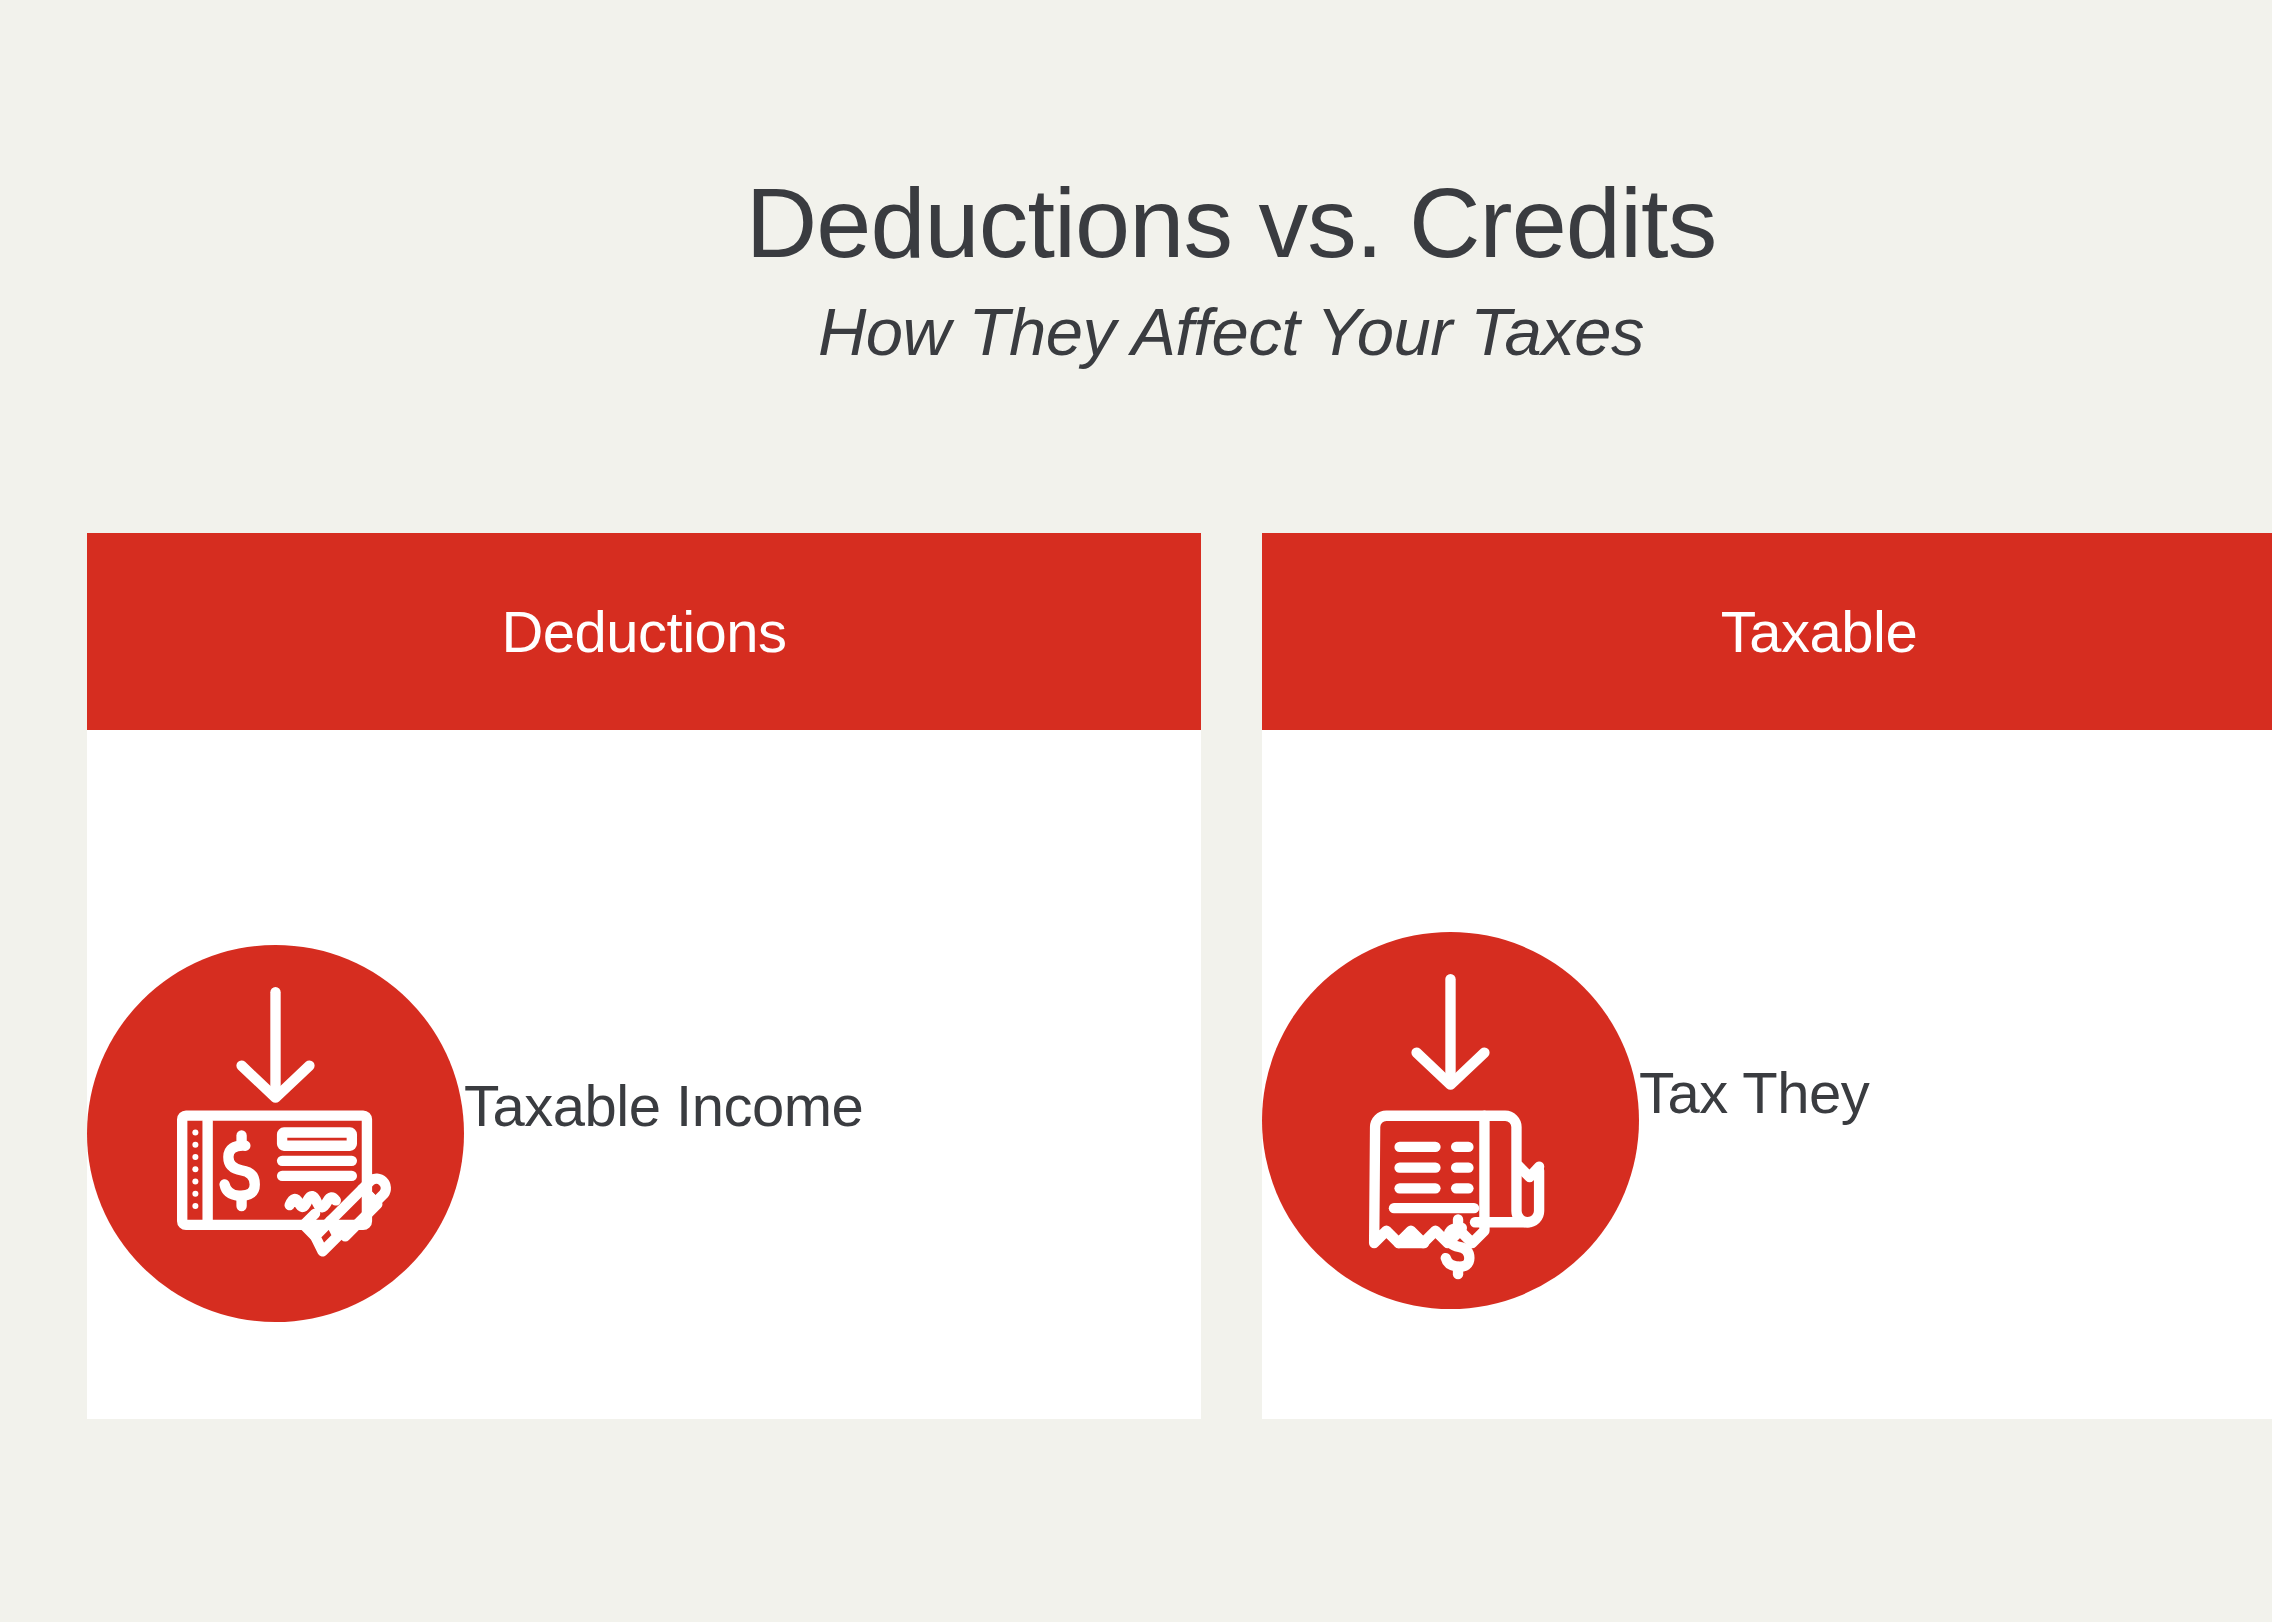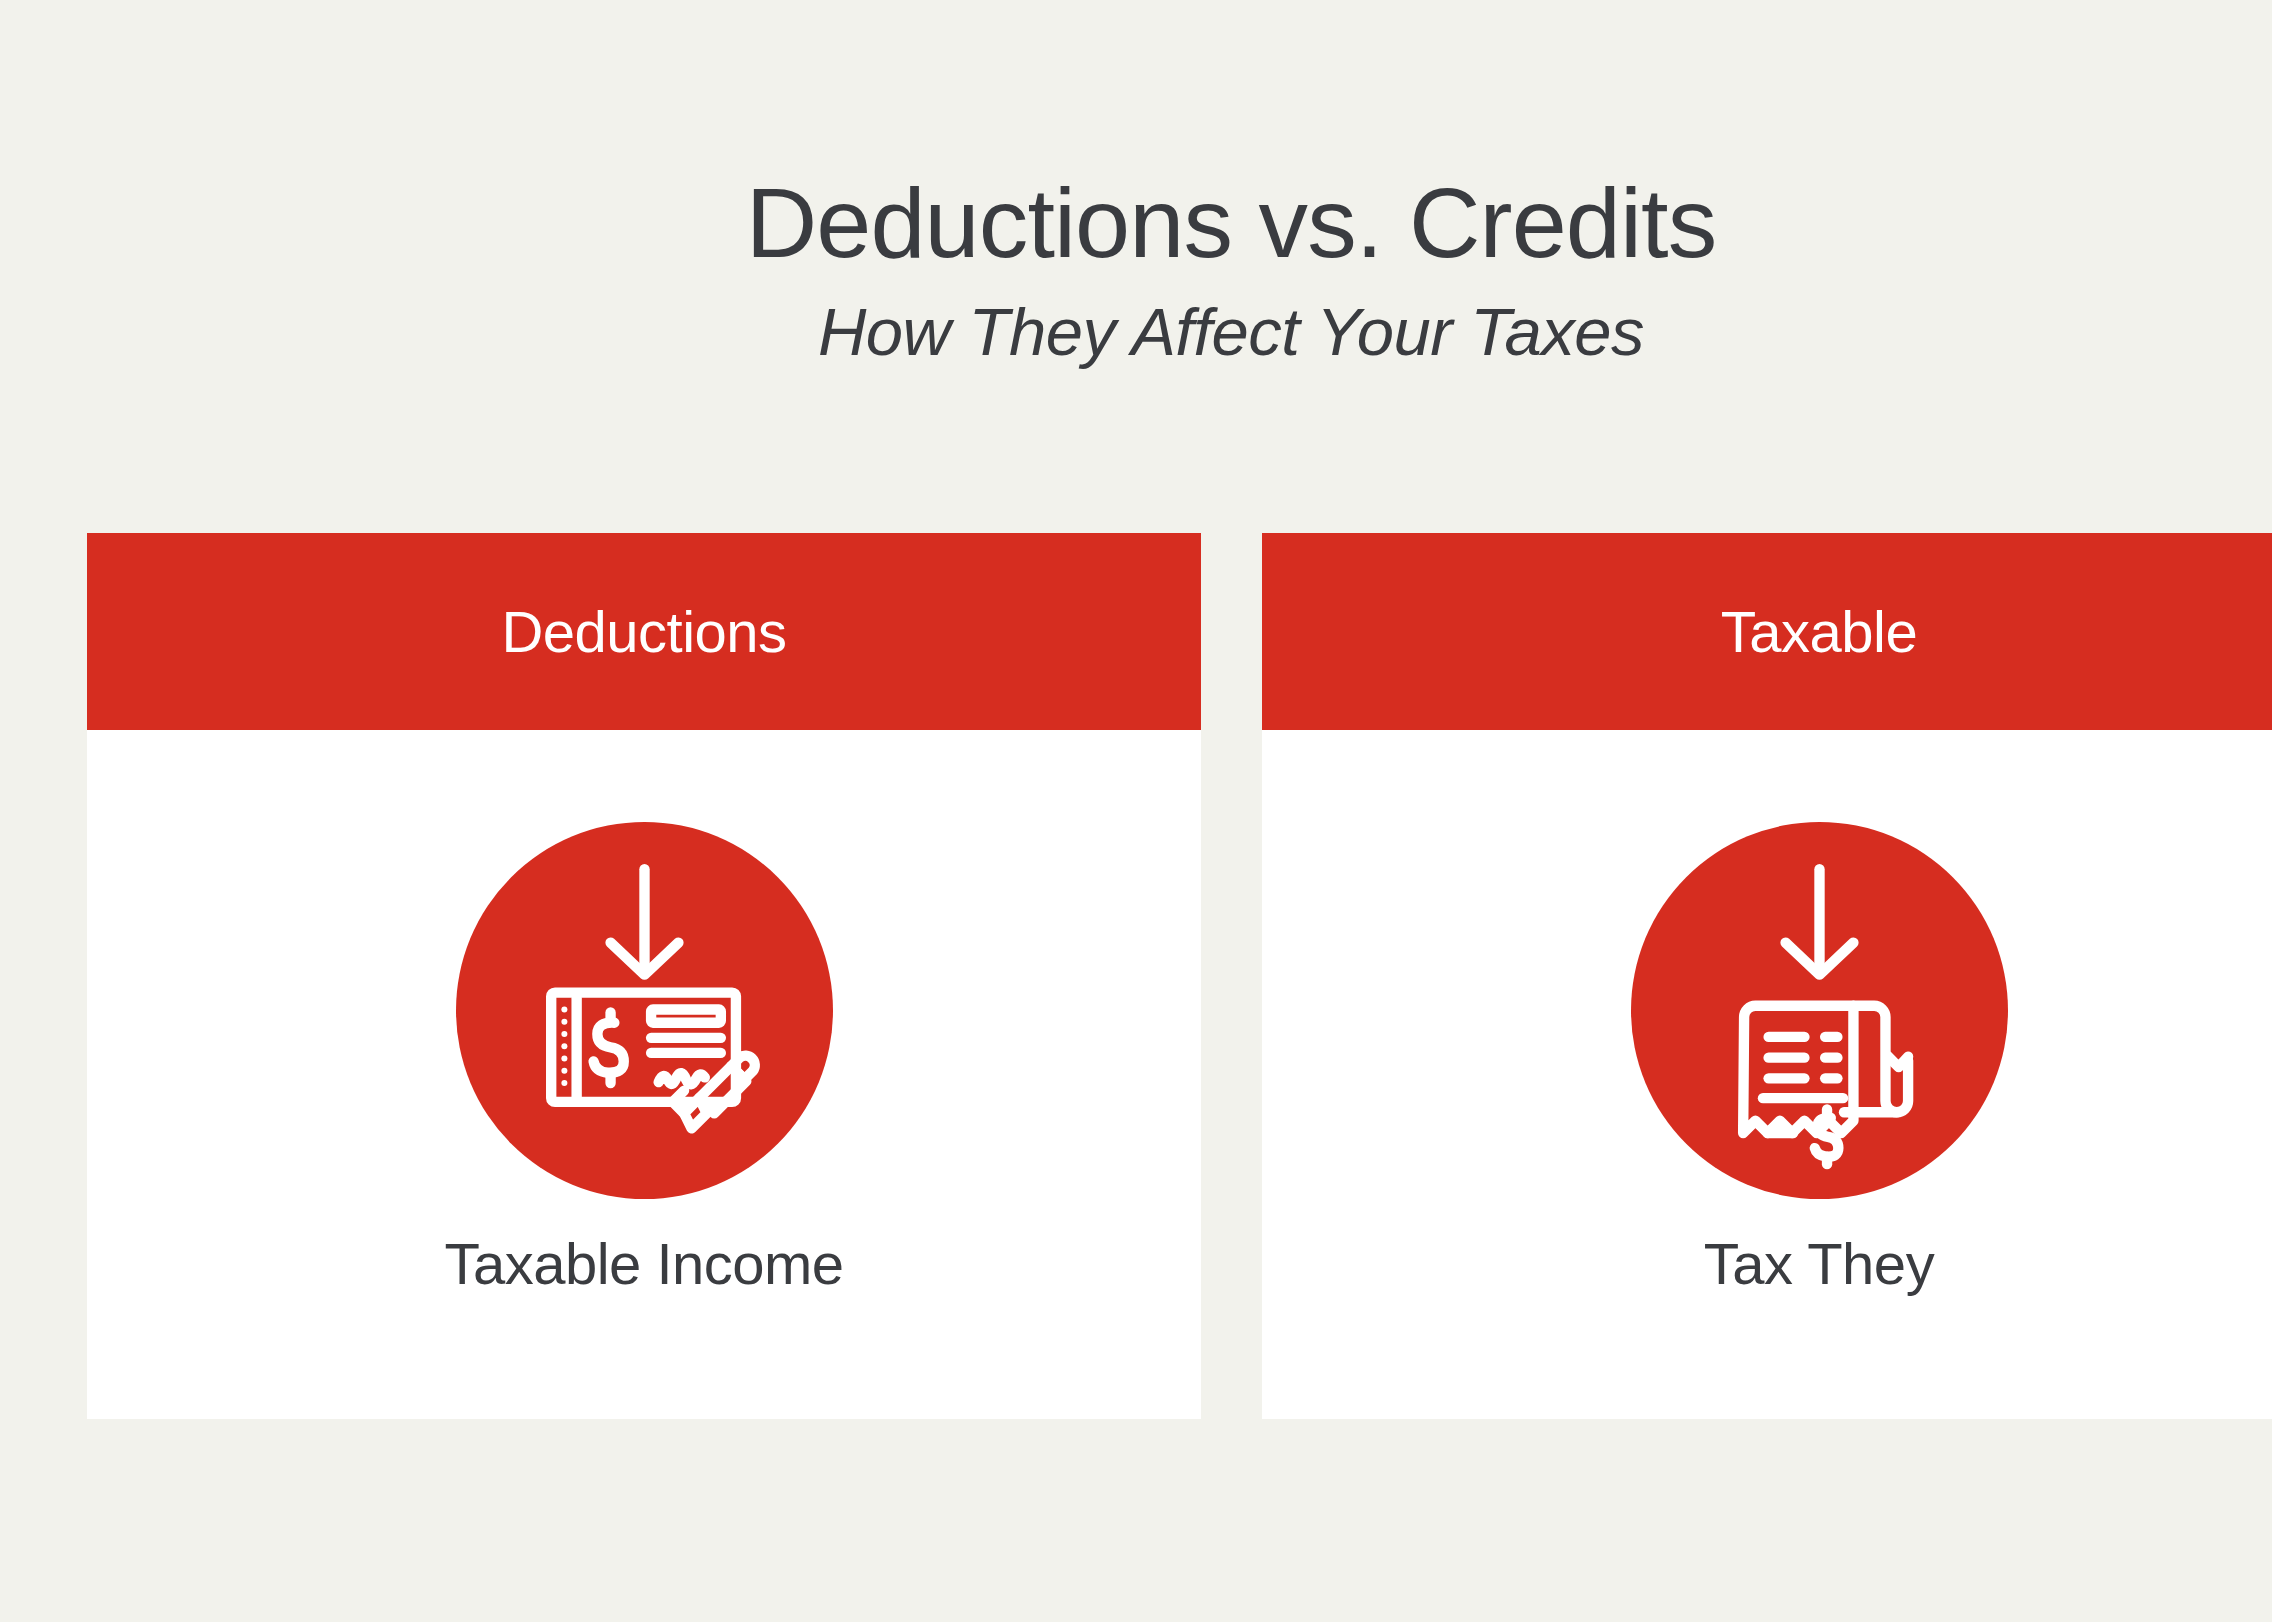--- a/index.html
+++ b/index.html
@@ -54,21 +54,21 @@
   
   .card {
     position: absolute;
     top: 533px;
     width: 1114px;
     height: 886px;
     background: #FFFFFF;
     display: flex;
     flex-direction: column;
   }
-  .card.left  { left: 87px;  }
+  .card.left  { left: 87px; gap: 26px;  }
   .card.right { left: 1262px; }
 
   .card-header {
     height: 197px;
     background: #D62D20;
     display: flex;
     align-items: center;
     justify-content: center;
     flex: 0 0 auto;
   }
@@ -78,21 +78,20 @@
     color: #FFFFFF;
     font-weight: 400;
     letter-spacing: -0.5px;
     white-space: nowrap;
   }
 
   .card-body {
     flex: 1 1 auto;
     position: relative;
     display: flex;
-    flex-direction: column;
     align-items: center;
   }
 
   .icon-circle {
     margin-top: 92px;
     width: 377px;
     height: 377px;
     border-radius: 50%;
     background: #D62D20;
     display: flex;

